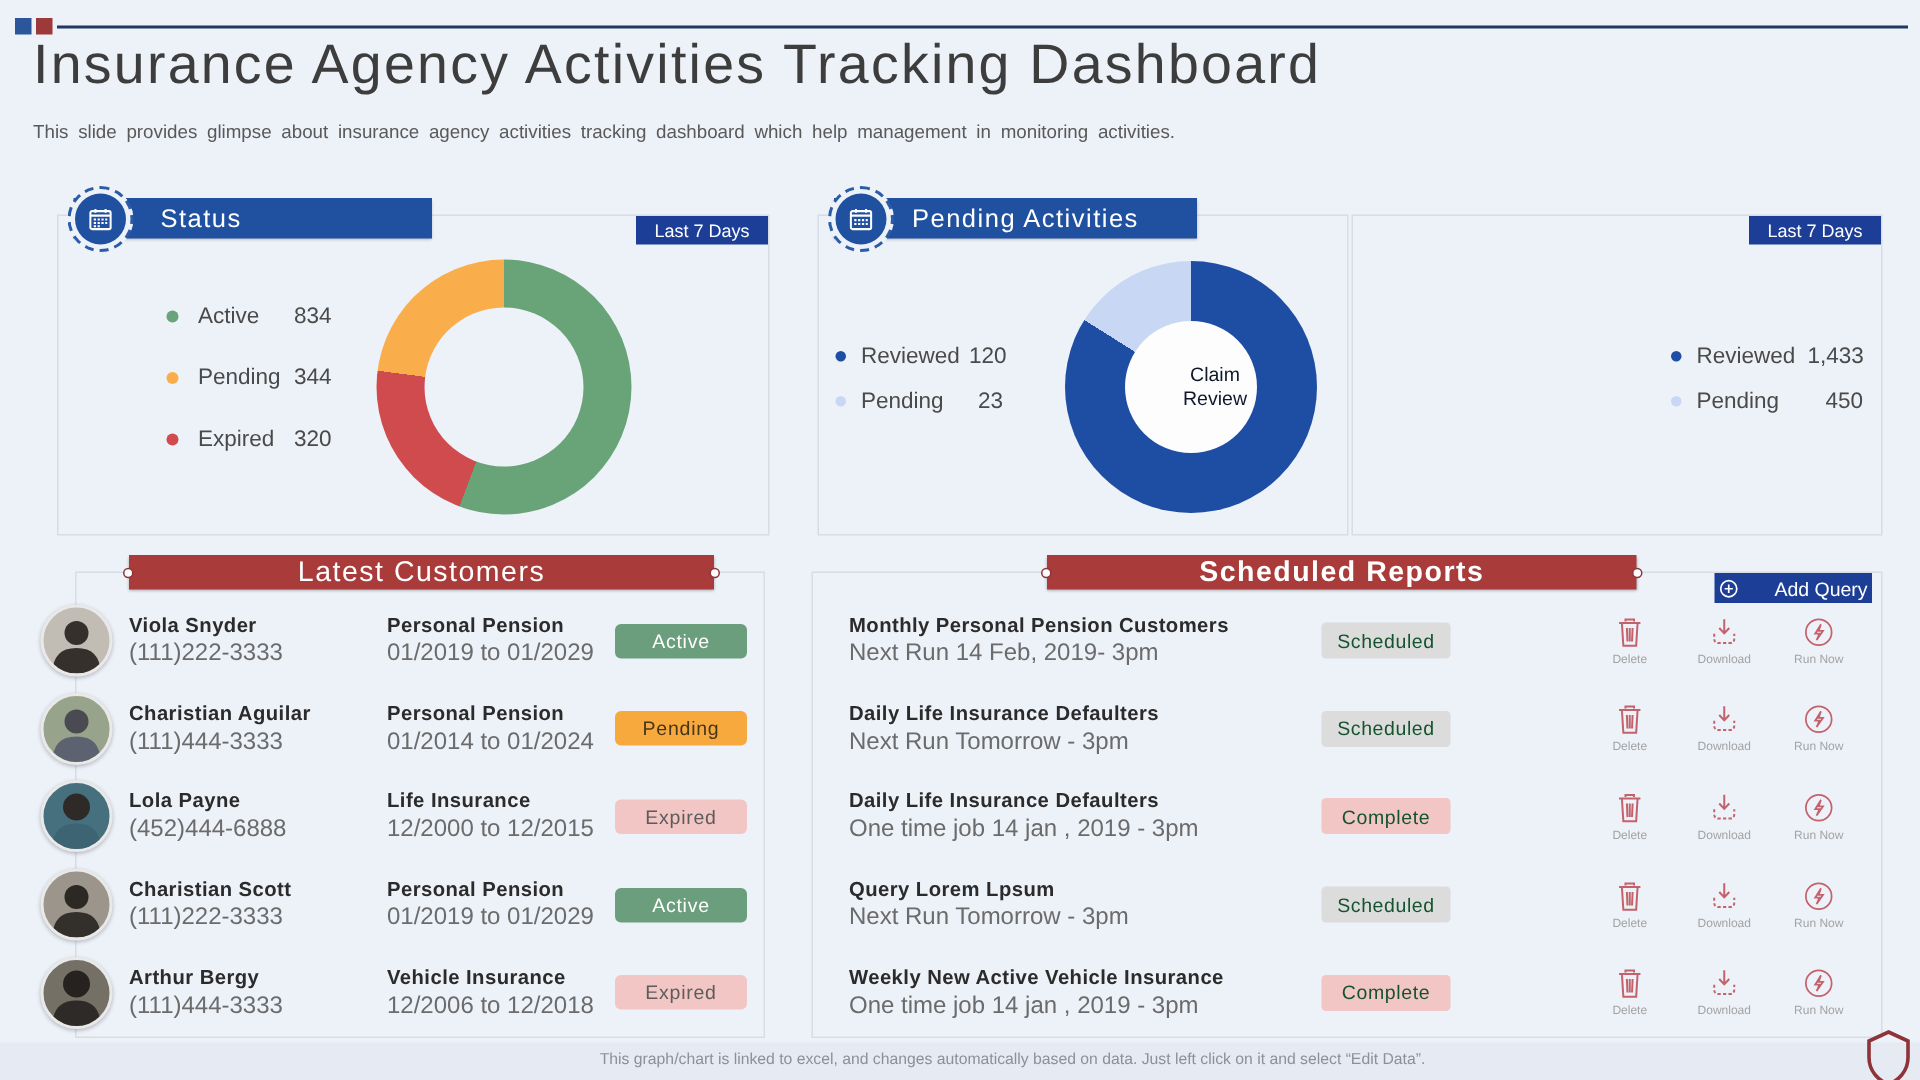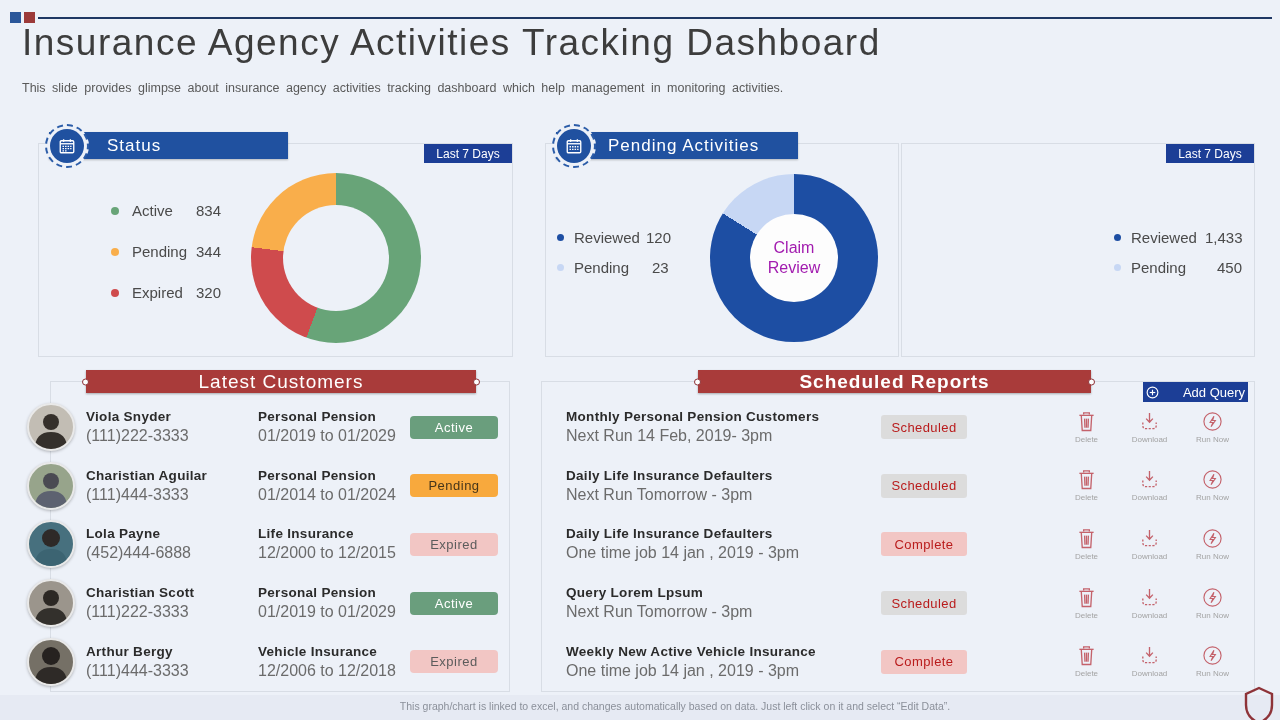--- a/index.html
+++ b/index.html
@@ -29,22 +29,22 @@
                border-radius:50%; display:flex; align-items:center; justify-content:center; background:#edf1f8; z-index:2; }
   .icon-ring .icon-ball { width:34px; height:34px; background:#2051a0; border-radius:50%;
                display:flex; align-items:center; justify-content:center; }
 
   .chip-7days { position:absolute; top:0; right:0; width:88px; height:19px; background:#1c3e96;
                 color:#fff; font-size:12px; display:flex; align-items:center; justify-content:center; }
 
   
   .donut { position:absolute; border-radius:50%; }
   .donut-hole { position:absolute; border-radius:50%; left:50%; top:50%; transform:translate(-50%,-50%);
-                display:flex; align-items:center; justify-content:center; text-align:center;
-                font-size:16px; color:#a21caf; line-height:1.25; }
+                display:flex; align-items:center; justify-content:flex-end; text-align:center;
+                font-size:13px; color:#0f172a; line-height:1.25; }
 
   
   .legend { position:absolute; }
   .legend-row { display:flex; align-items:center; font-size:15px; color:#4a4a4a; }
   .legend-dot { width:8px; height:8px; border-radius:50%; margin-right:13px; flex:none; }
   .legend-label { width:64px; }
   .legend-val { }
 
   
   .red-banner { position:absolute; top:-12px; height:23px; background:#a93b3a; color:#fff;
@@ -67,21 +67,21 @@
                   display:flex; align-items:center; justify-content:center; font-size:13px; letter-spacing:.5px; }
   .st-active  { background:#6a9e7d; color:#fff; }
   .st-pending { background:#f8a93d; color:#45351a; }
   .st-expired { background:#f2c6c4; color:#5c5c5c; }
 
   
   .rep-rows { position:absolute; left:0; top:16px; right:0; bottom:0; display:flex; flex-direction:column; }
   .rep-row { flex:1; display:flex; align-items:center; position:relative; }
   .rep-info { position:absolute; left:24px; width:300px; }
   .rep-badge { position:absolute; left:339px; width:86px; height:24px; border-radius:3px;
-               display:flex; align-items:center; justify-content:center; font-size:13px; color:#b91c1c; letter-spacing:.4px; }
+               display:flex; align-items:center; justify-content:center; font-size:13px; color:#14532d; letter-spacing:.4px; }
   .rb-scheduled { background:#dcdcdc; }
   .rb-complete  { background:#f2c6c4; }
   .rep-actions { position:absolute; right:14px; display:flex; gap:8px; }
   .action { width:55px; display:flex; flex-direction:column; align-items:center; cursor:pointer; }
   .action-label { font-size:8px; color:#a3a3a3; margin-top:3px; }
 
   .add-query { position:absolute; top:0; right:6px; width:105px; height:20px; background:#1c3e96;
                color:#fff; font-size:13px; display:flex; align-items:center; justify-content:center; gap:24px; z-index:4; cursor:pointer; }
 
   

